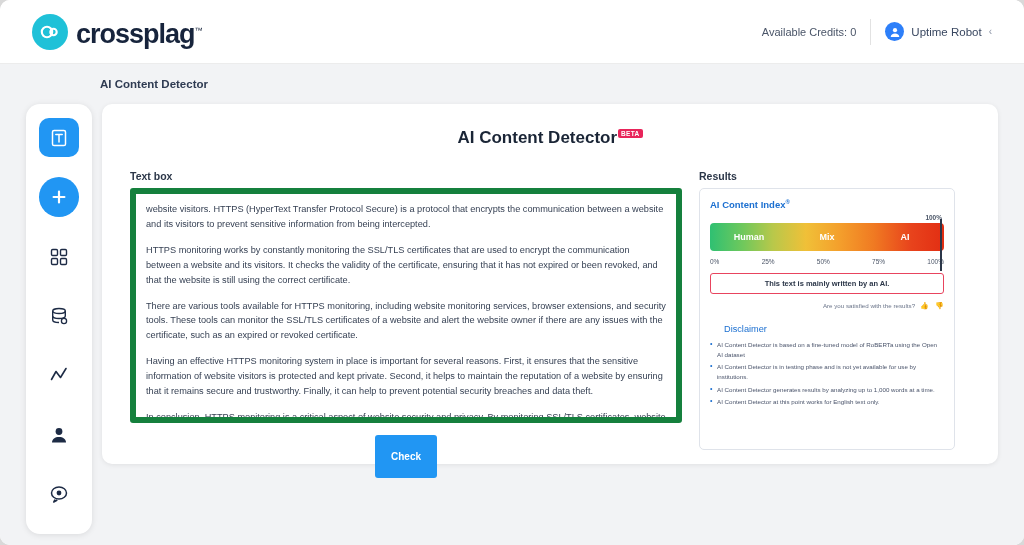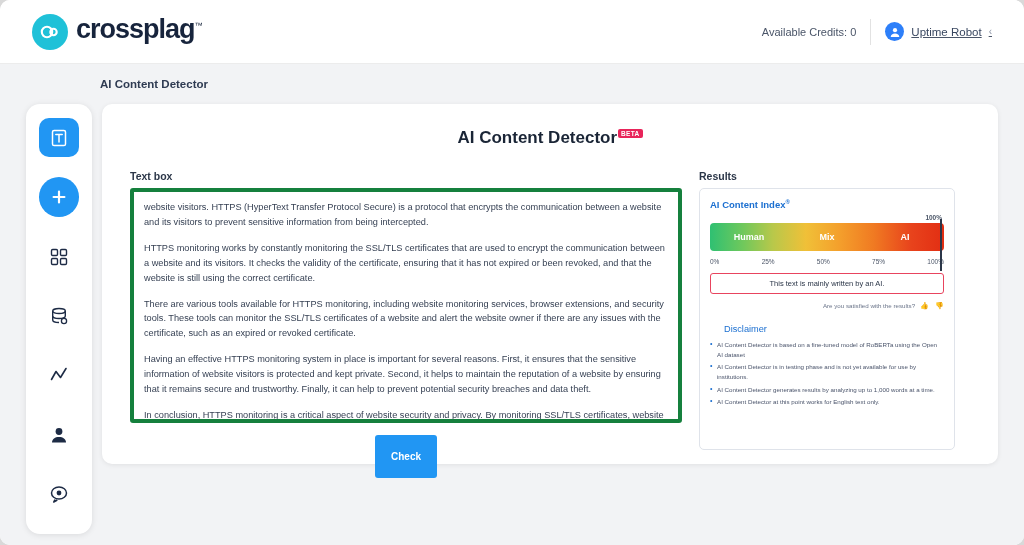--- a/index.html
+++ b/index.html
@@ -19,21 +19,21 @@
 
   
   .header {
     position: absolute; left: 0; top: 0;
     width: 1024px; height: 64px;
     background: #ffffff;
     display: flex; align-items: center;
     border-bottom: 1px solid #ececec;
   }
   .logo-wrap {
-    display: flex; align-items: flex-start;
+    display: flex; align-items: flex-end;
     margin-left: 32px;
   }
   .logo-mark {
     width: 36px; height: 36px;
     border-radius: 50%;
     background: #1fc1d8;
     display: flex; align-items: center; justify-content: center;
     margin-right: 8px;
   }
   .logo-mark svg { display:block; }
@@ -55,21 +55,21 @@
     margin-right: 32px;
     display: flex; align-items: center;
     font-size: 11px; color: #4a5568;
   }
   .credits { color: #4a5568; font-size: 11px; }
   .hdr-divider {
     width: 1px; height: 26px;
     background: #e2e2e2;
     margin: 0 14px;
   }
-  .user-block { display: flex; align-items: center; gap: 7px; text-decoration: underline; }
+  .user-block { display: flex; align-items: center; gap: 7px; }
   .user-avatar {
     width: 19px; height: 19px; border-radius: 50%;
     background: #2d7ff9;
     display:flex; align-items:center; justify-content:center;
   }
   .user-name { font-size: 11.5px; color: #394760; }
   .chev { font-size: 10px; color: #8a93a5; }
 
   
   .crumb-strip {
@@ -153,21 +153,21 @@
     width: 552px;
   }
   .col-label {
     font-size: 10.5px;
     font-weight: bold;
     color: #2b3648;
     margin-bottom: 6px;
   }
   .textarea {
     width: 552px; height: 235px;
-    border: 4px solid #15803d;
+    border: 6px solid #15803d;
     border-radius: 3px;
     background: #fff;
     padding: 8px 10px 8px 10px;
     overflow-y: auto;
     font-size: 9.2px;
     line-height: 1.62;
     color: #343f52;
   }
   .textarea p { margin: 0 0 11px 0; }
   .textarea p:last-child { margin-bottom: 0; }
@@ -241,21 +241,21 @@
     margin-top: 7px;
     font-size: 6.5px;
     color: #4b5567;
   }
   .verdict {
     margin-top: 8px;
     border: 1px solid #e8445e;
     border-radius: 3px;
     text-align: center;
     font-size: 7.5px;
-    font-weight: normal;
+    font-weight: bold;
     color: #2b3648;
     padding: 5px 0;
   }
   .satisfied {
     margin-top: 8px;
     text-align: right;
     font-size: 6.2px;
     color: #6a7489;
   }
   .thumb { margin-left: 4px; font-size: 7px; }

